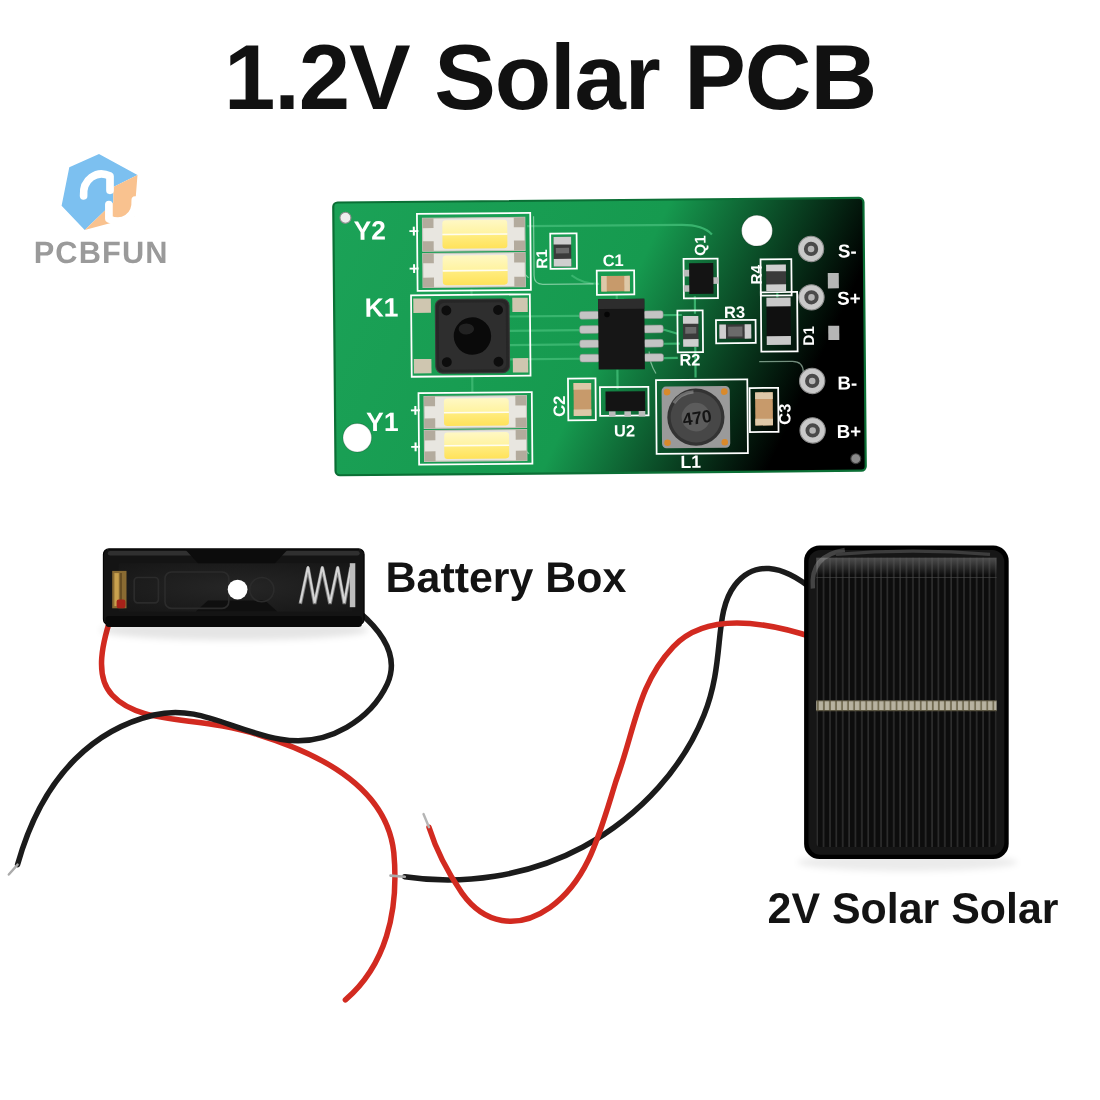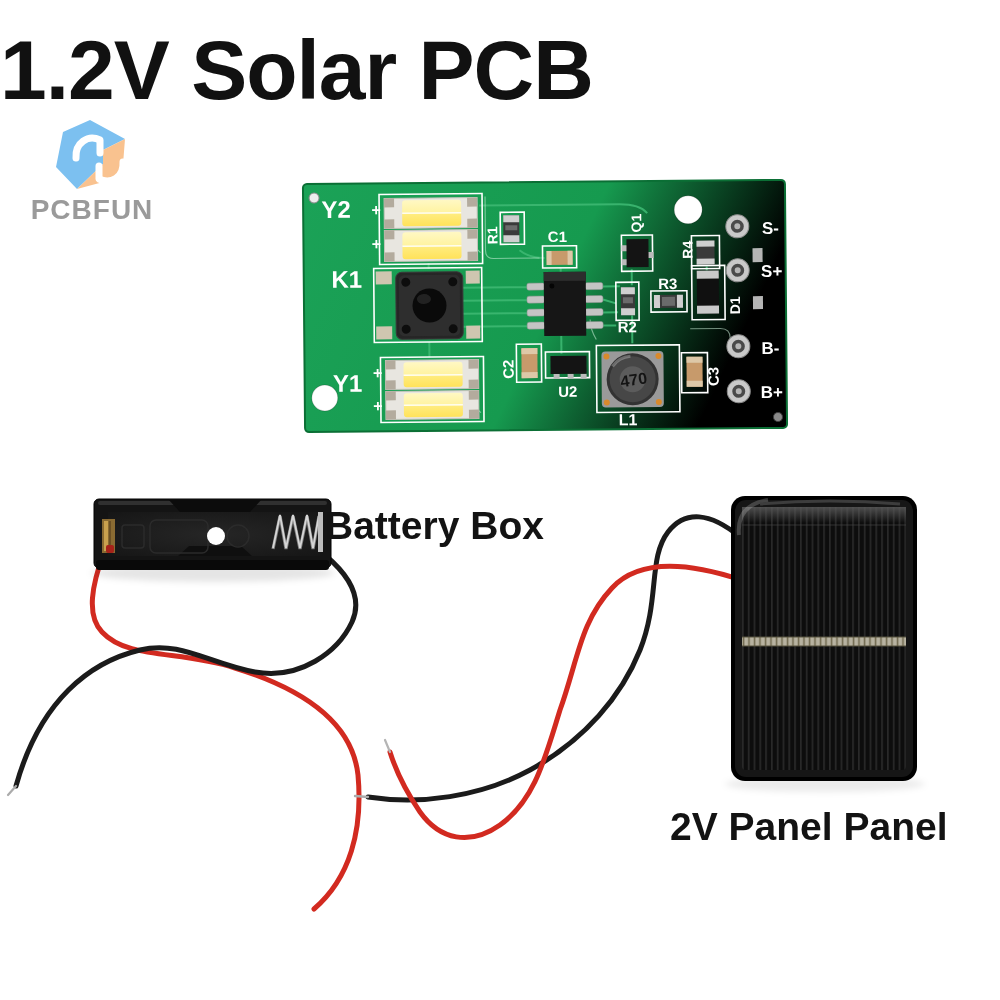--- a/index.html
+++ b/index.html
@@ -4,25 +4,25 @@
 <style>
   :root{
     --board-green:#169A4F; --board-edge:#0B6F35; --trace-green:#3DB872;
     --silkscreen:#FFFFFF; --led-yellow:#FFE664; --wire-red:#D22A20;
     --wire-black:#1B1B1B; --logo-blue:#7CC0F0; --logo-orange:#F9C28F;
     --logo-gray:#9A9A9A; --text-black:#111111;
   }
   html,body{margin:0;padding:0;background:#fff;}
   .stage{position:relative;width:1000px;height:1000px;background:#ffffff;overflow:hidden;
          font-family:"Liberation Sans",sans-serif;}
-  .page-title{position:absolute;top:26px;left:0;right:0;text-align:left;
+  .page-title{position:absolute;top:26px;left:0;right:0;text-align:center;
       font-size:84px;font-weight:bold;letter-spacing:-1px;color:var(--text-black);line-height:1.05;}
   .scene{position:absolute;left:0;top:0;width:1000px;height:1000px;}
-  .logo{position:absolute;left:18px;top:112px;width:170px;height:120px;}
-  .caption{position:absolute;text-align:left;color:#131313;font-weight:bold;}
+  .logo{position:absolute;left:18px;top:132px;width:170px;height:120px;}
+  .caption{position:absolute;text-align:center;color:#131313;font-weight:bold;}
   .caption-battery{left:325px;top:502px;width:270px;font-size:39px;line-height:48px;}
   .caption-panel{left:670px;top:804px;width:320px;font-size:39px;line-height:46px;}
   svg text{font-family:"Liberation Sans",sans-serif;}
   .silk{fill:var(--silkscreen);font-weight:bold;}
   .frame{fill:none;stroke:var(--silkscreen);stroke-width:1.6;}
   .trace{stroke:var(--trace-green);stroke-width:2;fill:none;opacity:.9;}
   .bline{stroke:#CFF2DC;stroke-width:1.1;fill:none;opacity:.55;}
 </style>
 </head>
 <body>
@@ -371,15 +371,15 @@
         <text class="silk" x="377" y="248" text-anchor="middle" font-size="16">+</text>
         <text class="silk" x="377" y="377" text-anchor="middle" font-size="16">+</text>
         <text class="silk" x="377" y="410" text-anchor="middle" font-size="16">+</text>
       </g>
     </g>
   </svg>
 
   <div class="caption caption-battery">
     <div>Battery Box</div>
   </div>
-  <div class="caption caption-panel">2V Panel Panel</div>
+  <div class="caption caption-panel">2V Solar Solar</div>
 
 </div>
 
 </body></html>

